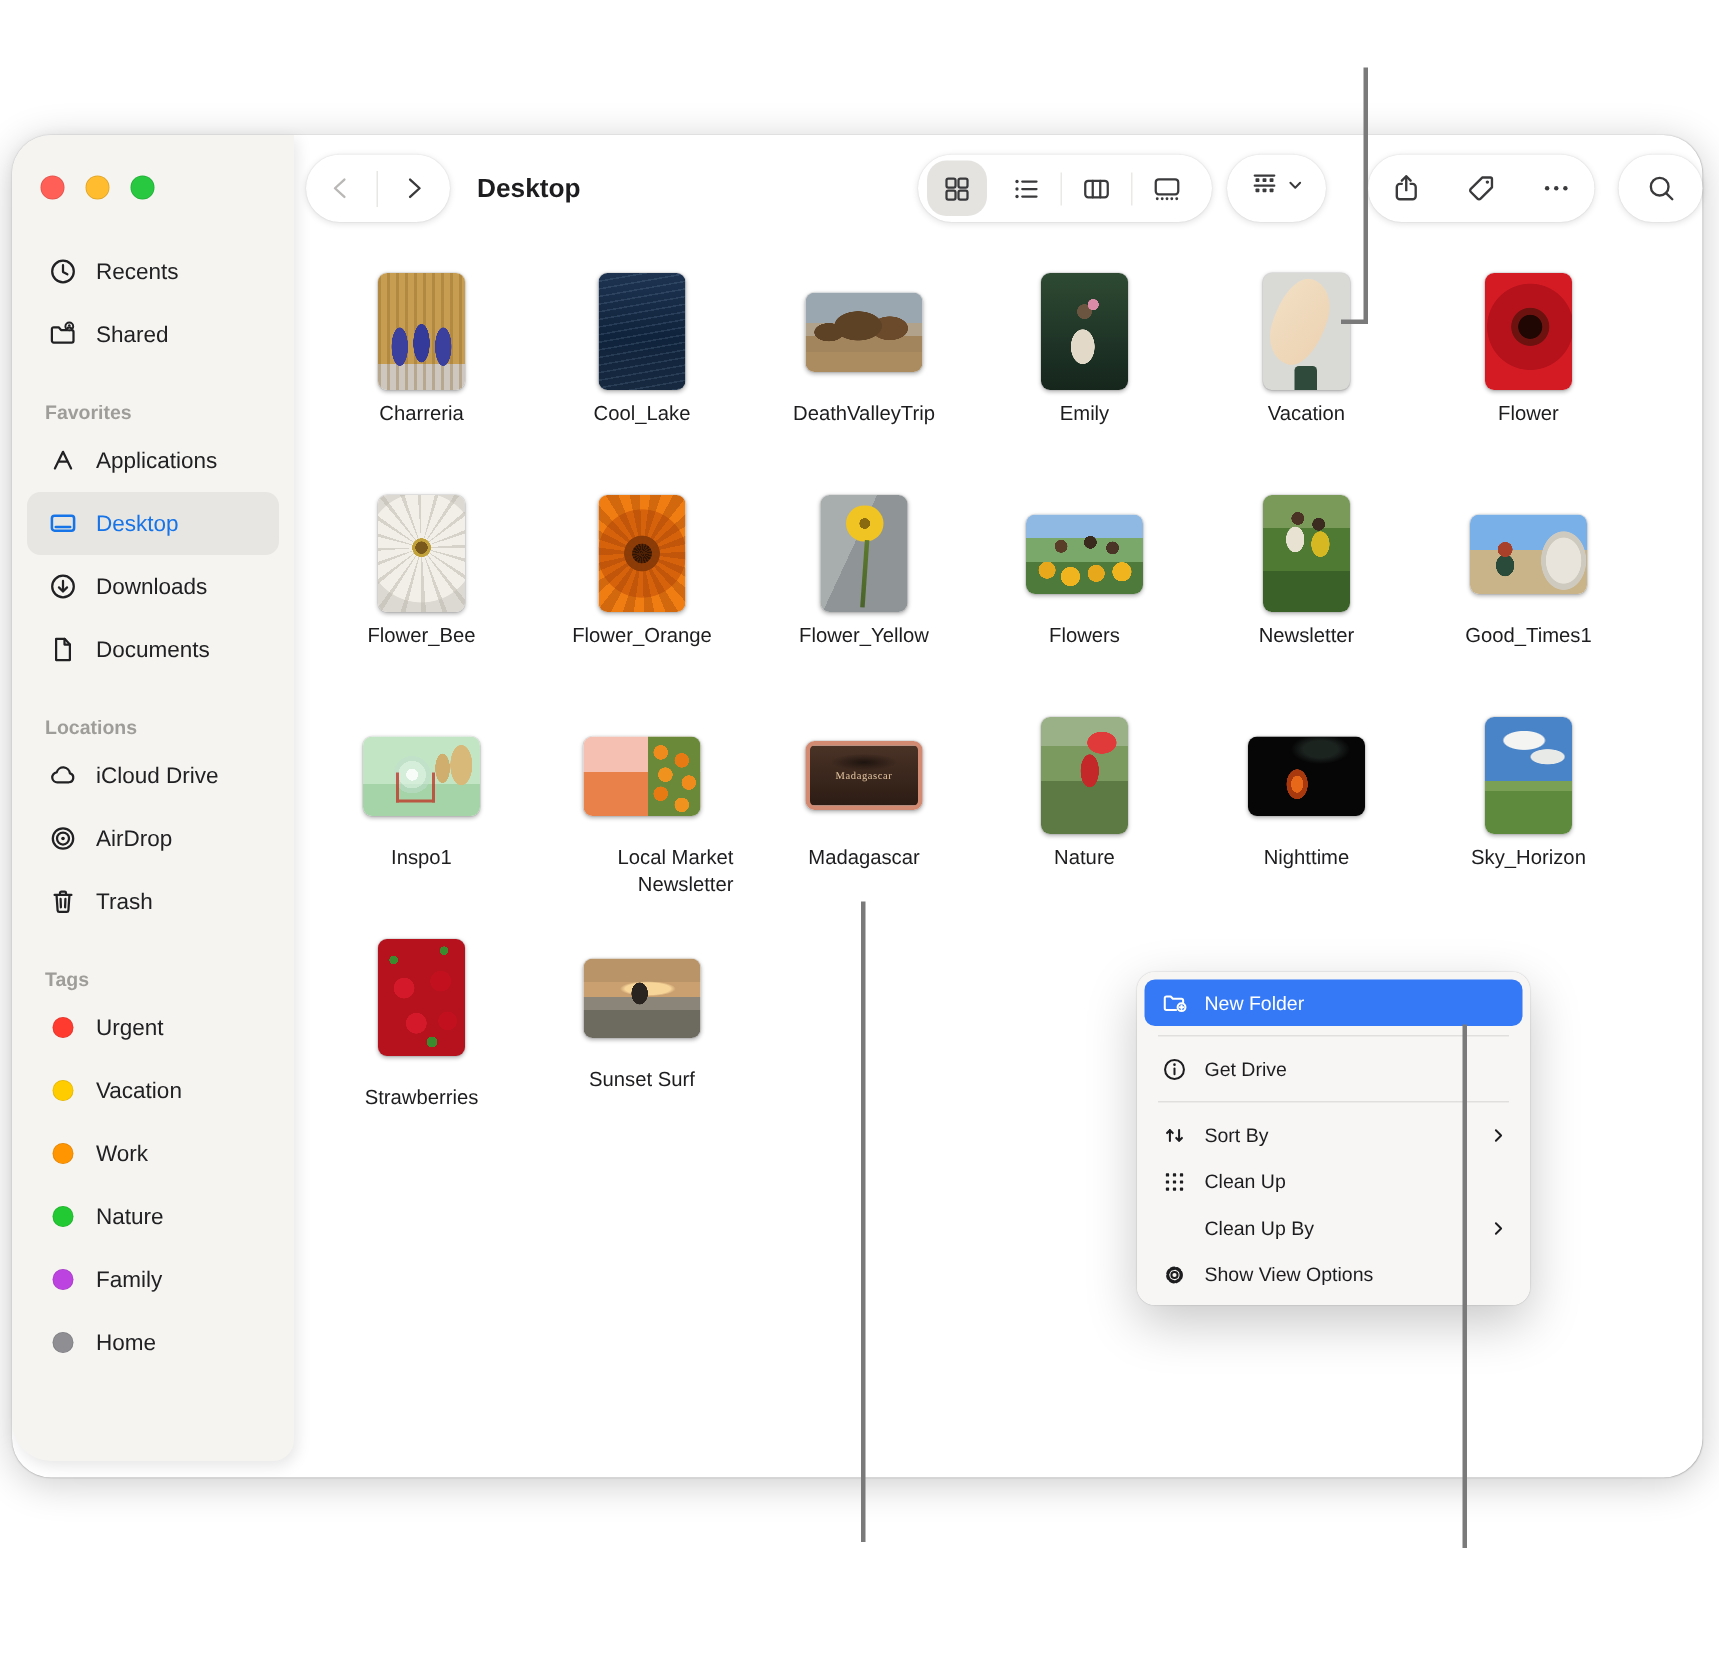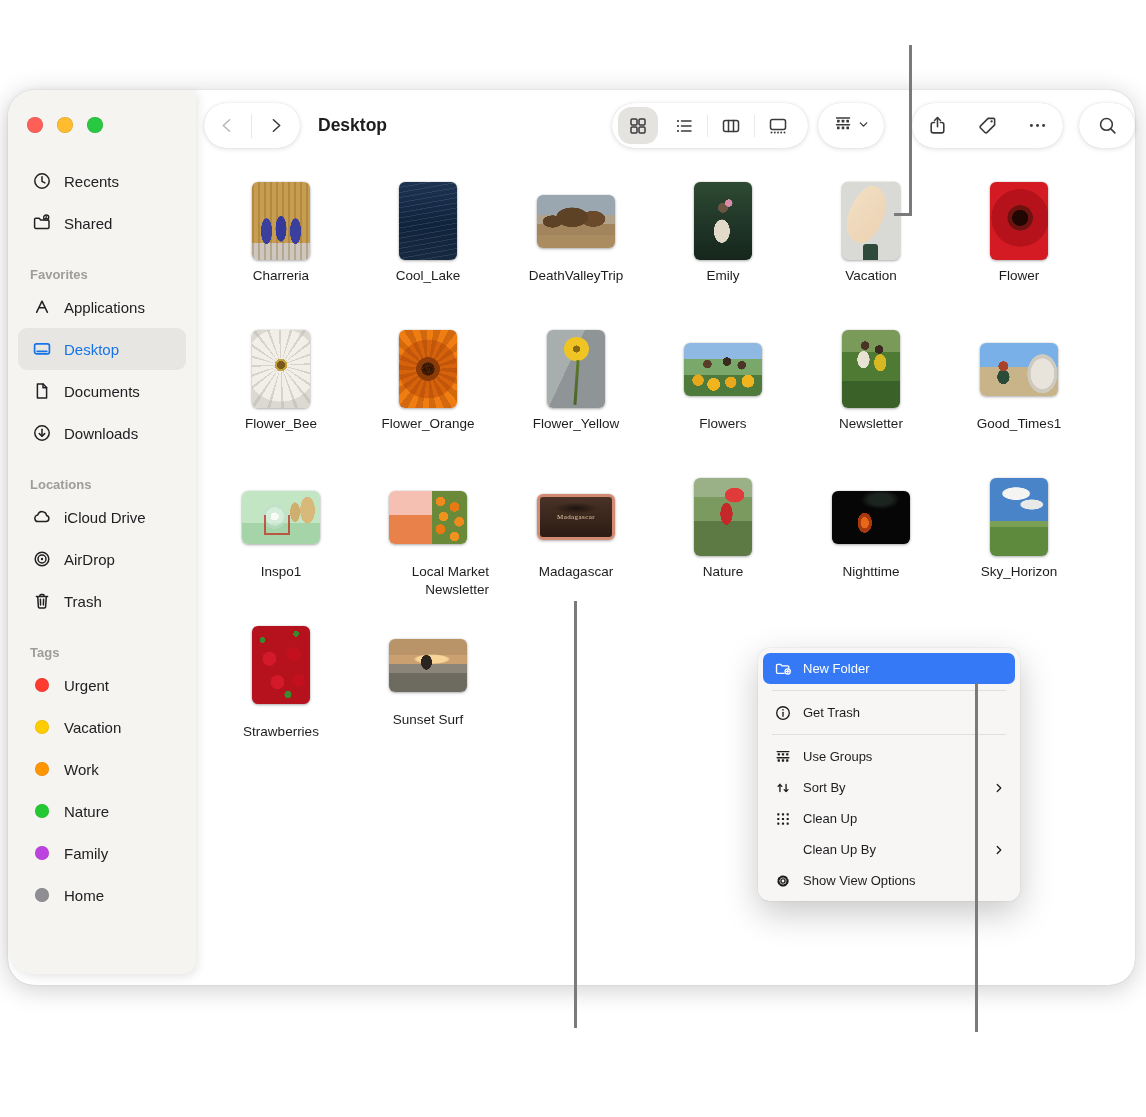--- a/index.html
+++ b/index.html
@@ -478,35 +478,35 @@
               <svg viewBox="0 0 20 20" fill="none" stroke="currentColor" stroke-width="1.5" stroke-linecap="round" stroke-linejoin="round">
                 <rect x="2.6" y="4.8" width="14.8" height="10" rx="1.8" stroke-width="1.7"></rect>
                 <line x1="5.2" y1="12.3" x2="14.8" y2="12.3" stroke-width="1.7"></line>
               </svg>
             </span>
             <span class="slabel">Desktop</span>
           </div>
           <div class="side-row">
             <span class="sicon">
               <svg viewBox="0 0 20 20" fill="none" stroke="currentColor" stroke-width="1.5" stroke-linecap="round" stroke-linejoin="round">
-                <path d="M5.4 2.9 h5.7 l3.5 3.7 V17 H5.4 z"></path>
-                <path d="M11 2.9 v3.8 h3.6"></path>
-              </svg>
-            </span>
-            <span class="slabel">Documents</span>
-          </div>
-          <div class="side-row">
-            <span class="sicon">
-              <svg viewBox="0 0 20 20" fill="none" stroke="currentColor" stroke-width="1.5" stroke-linecap="round" stroke-linejoin="round">
                 <circle cx="10" cy="10" r="7.2"></circle>
                 <line x1="10" y1="6.3" x2="10" y2="13"></line>
                 <polyline points="7.3,10.6 10,13.3 12.7,10.6"></polyline>
               </svg>
             </span>
             <span class="slabel">Downloads</span>
+          </div>
+          <div class="side-row">
+            <span class="sicon">
+              <svg viewBox="0 0 20 20" fill="none" stroke="currentColor" stroke-width="1.5" stroke-linecap="round" stroke-linejoin="round">
+                <path d="M5.4 2.9 h5.7 l3.5 3.7 V17 H5.4 z"></path>
+                <path d="M11 2.9 v3.8 h3.6"></path>
+              </svg>
+            </span>
+            <span class="slabel">Documents</span>
           </div>
           <div class="side-header">Locations</div>
           <div class="side-row">
             <span class="sicon">
               <svg viewBox="0 0 20 20" fill="none" stroke="currentColor" stroke-width="1.5" stroke-linecap="round" stroke-linejoin="round">
                 <path d="M6.5 14.5 h7.5 a3 3 0 0 0 .6 -5.9 a4.5 4.5 0 0 0 -8.8 -.7 A3.2 3.2 0 0 0 6.5 14.5 z"></path>
               </svg>
             </span>
             <span class="slabel">iCloud Drive</span>
           </div>
@@ -586,42 +586,24 @@
       </div>
       <div class="menu-sep"></div>
       <div class="menu-item">
         <span class="mi">
           <svg viewBox="0 0 20 20" fill="none" stroke="currentColor" stroke-width="1.5" stroke-linecap="round" stroke-linejoin="round">
             <circle cx="10" cy="10" r="7"></circle>
             <line x1="10" y1="9.3" x2="10" y2="13.6"></line>
             <circle cx="10" cy="6.4" r=".95" fill="currentColor" stroke="none"></circle>
           </svg>
         </span>
-        <span>Get Trash</span>
+        <span>Get Drive</span>
         <span class="mspace"></span>
       </div>
       <div class="menu-sep"></div>
-      <div class="menu-item">
-        <span class="mi">
-          <svg viewBox="0 0 20 20" fill="none" stroke="currentColor" stroke-width="1.5" stroke-linecap="round" stroke-linejoin="round">
-            <line x1="3.5" y1="4" x2="16.5" y2="4"></line>
-            <line x1="3.5" y1="10.8" x2="16.5" y2="10.8"></line>
-            <g fill="currentColor" stroke="none">
-              <rect x="4" y="5.8" width="2.6" height="2.6" rx=".5"></rect>
-              <rect x="8.7" y="5.8" width="2.6" height="2.6" rx=".5"></rect>
-              <rect x="13.4" y="5.8" width="2.6" height="2.6" rx=".5"></rect>
-              <rect x="4" y="12.6" width="2.6" height="2.6" rx=".5"></rect>
-              <rect x="8.7" y="12.6" width="2.6" height="2.6" rx=".5"></rect>
-              <rect x="13.4" y="12.6" width="2.6" height="2.6" rx=".5"></rect>
-            </g>
-          </svg>
-        </span>
-        <span>Use Groups</span>
-        <span class="mspace"></span>
-      </div>
       <div class="menu-item">
         <span class="mi">
           <svg viewBox="0 0 20 20" fill="none" stroke="currentColor" stroke-width="1.5" stroke-linecap="round" stroke-linejoin="round">
             <path d="M6.6 14 V6 M6.6 6 L4.5 8.2 M6.6 6 L8.7 8.2 M13.4 6 v8 M13.4 14 l-2.1 -2.2 M13.4 14 l2.1 -2.2"></path>
           </svg>
         </span>
         <span>Sort By</span>
         <span class="mspace"></span>
         <span class="sub">
           <svg viewBox="0 0 20 20" fill="none" stroke="currentColor" stroke-width="1.8" stroke-linecap="round" stroke-linejoin="round">

